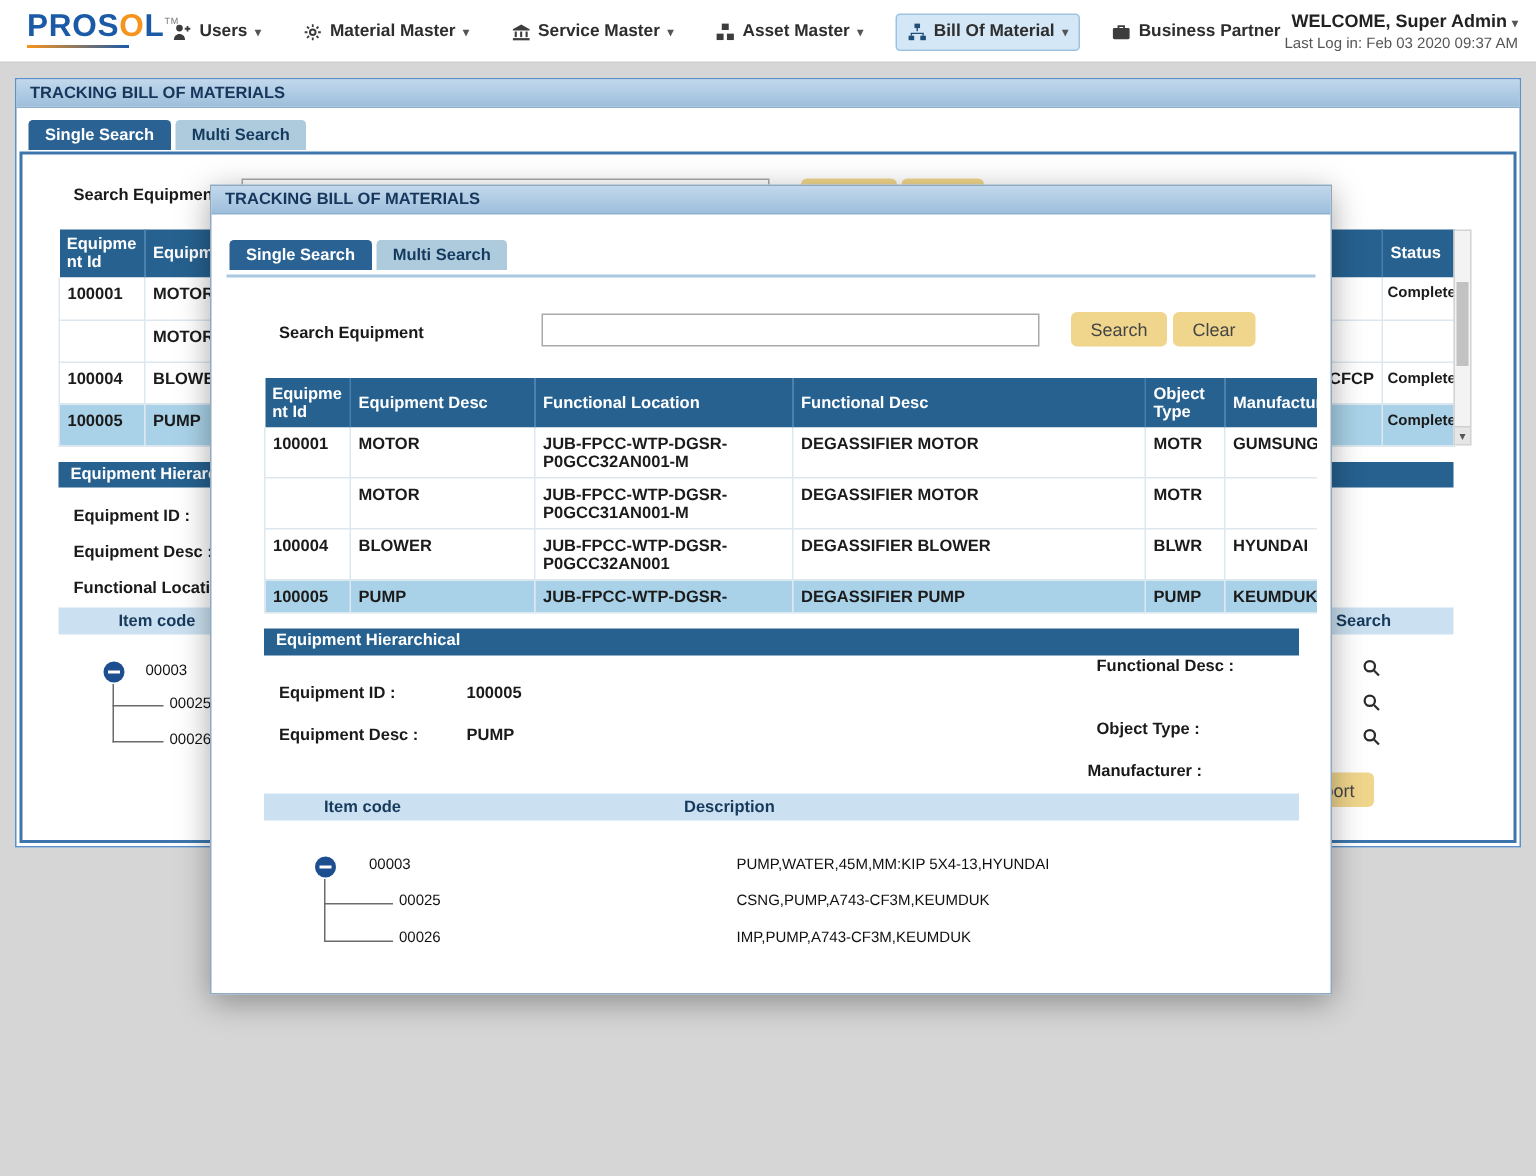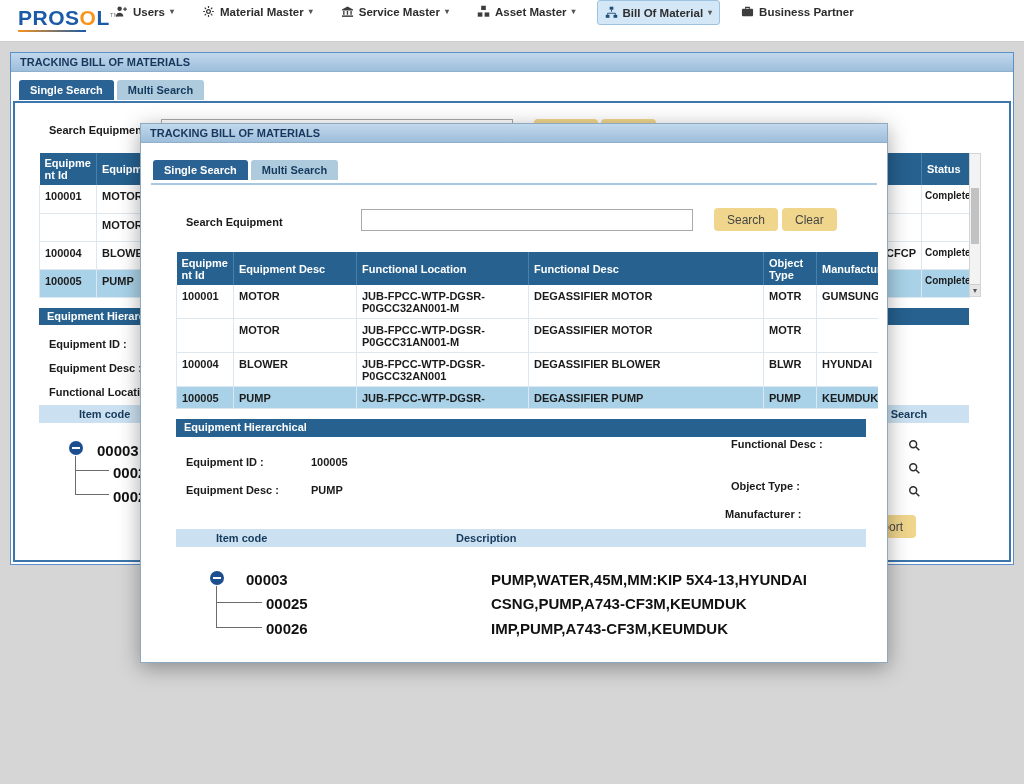--- a/index.html
+++ b/index.html
@@ -7,21 +7,21 @@
   html,body{margin:0;padding:0}
   body{width:1024px;height:784px;background:#d6d6d6;font-family:"Liberation Sans",sans-serif;position:relative;overflow:hidden}
   .abs{position:absolute}
 
   
   .topbar{position:absolute;left:0;top:0;width:1024px;height:42px;background:#fff;border-bottom:1px solid #cfcfcf}
   .logo{position:absolute;left:18px;top:4px;font-weight:bold;font-size:21px;letter-spacing:.5px;line-height:22px;cursor:pointer}
   .logo .lb{color:#1b5aa7}.logo .lo{color:#f7941d}
   .logo sup{font-size:6px;color:#777;font-weight:normal}
   .logo .tag{display:block;height:2px;width:68px;background:linear-gradient(90deg,#f7941d,#1b5aa7);margin-top:1px}
-  .mainnav{position:absolute;left:108px;top:0;height:42px;display:flex;align-items:flex-start;gap:14px}
+  .mainnav{position:absolute;left:108px;top:0;height:42px;display:flex;align-items:center;gap:14px}
   .nav-item{display:flex;align-items:center;gap:5px;font-size:11.5px;font-weight:bold;color:#2e2e2e;cursor:pointer;padding:5px 7px;white-space:nowrap}
   .nav-item.active{background:#d4e7f6;border:1px solid #9ec3e0;border-radius:3px}
   .caret{font-size:8px;color:#555}
   .nicon svg{display:block}
   .userbox{position:absolute;right:12px;top:7px;text-align:right}
   .welcome{font-size:12px;font-weight:bold;color:#222;cursor:pointer}
   .lastlogin{font-size:10px;color:#555;margin-top:3px}
 
   
   .titlebar{height:19px;background:linear-gradient(180deg,#c2d8ec,#9dbedb);color:#16365c;font-size:11px;font-weight:bold;padding:3px 9px 0;border-bottom:1px solid #8fb0cd}
@@ -38,21 +38,21 @@
   .grid td{font-size:11px;font-weight:bold;color:#1b1b1b;padding:5px 5px 4px;border:1px solid #dde7f0;border-top:0;vertical-align:top;word-wrap:break-word;background:#fff}
   .grid tr.selected td{background:#a9d2e8}
   .ta-r{text-align:right}
   .st{font-size:10px !important;padding-left:3px !important;white-space:nowrap;overflow:visible}
   .scrollbar{background:#f3f3f3;border:1px solid #d4d4d4}
   .sb-thumb{position:absolute;left:1px;right:1px;background:#c2c2c2}
   .sb-btn{position:absolute;left:0;right:0;bottom:0;height:12px;background:#e6e6e6;color:#555;font-size:8px;text-align:center;line-height:12px;border-top:1px solid #cfcfcf}
   .node{width:14px;height:14px;border-radius:50%;background:#1d4e8f;position:absolute;cursor:pointer}
   .node::after{content:"";position:absolute;left:3px;right:3px;top:6px;height:2px;background:#fff}
   .tl{position:absolute;background:#6b6b6b}
-  .code,.desc{font-size:15px;font-weight:bold;color:#111;white-space:nowrap}
+  .code,.desc{font-size:10px;font-weight:normal;color:#111;white-space:nowrap}
   .mag{cursor:pointer}
   .mag svg{display:block}
 
   
   .panel{position:absolute;left:10px;top:52px;width:1004px;height:513px;background:#fff;border:1px solid #5b8fc9}
   .contentbox{position:absolute;left:2px;right:2px;top:48px;bottom:2px;border:2px solid #3d76ad}
 
   
   .modal{position:absolute;left:140px;top:123px;width:748px;height:540px;background:#fff;border:1px solid #8fa9bf;box-shadow:0 5px 20px rgba(0,0,0,.35);z-index:100}
   .tabline{position:absolute;left:10px;right:10px;height:2px;background:#a9c9e2}
@@ -127,20 +127,24 @@
     <div class="nav-item">
       <span class="nicon">
           <svg width="13" height="13" viewBox="0 0 14 14">
             <rect x="1" y="4" width="12" height="8" rx="1" fill="#3d3d3d"></rect>
             <path d="M5 4V2.6h4V4" fill="none" stroke="#3d3d3d" stroke-width="1.3"></path>
           </svg>
         </span>
       <span>Business Partner</span>
     </div>
   </nav>
+  <div class="userbox">
+    <div class="welcome"><span>WELCOME, Super Admin</span> <span class="caret">▾</span></div>
+    <div class="lastlogin">Last Log in: Feb 03 2020 09:37 AM</div>
+  </div>
 </header>
 
 <div class="panel">
   <div class="titlebar">TRACKING BILL OF MATERIALS</div>
   <div class="tabs" style="left:8px;top:27px">
     <div class="tab active">Single Search</div>
     <div class="tab">Multi Search</div>
   </div>
   <div class="contentbox"></div>
 

